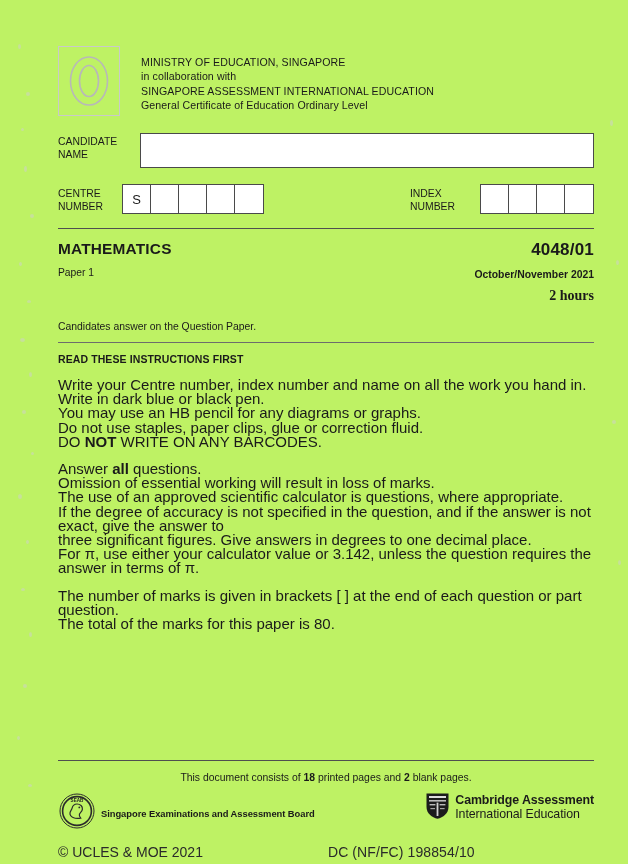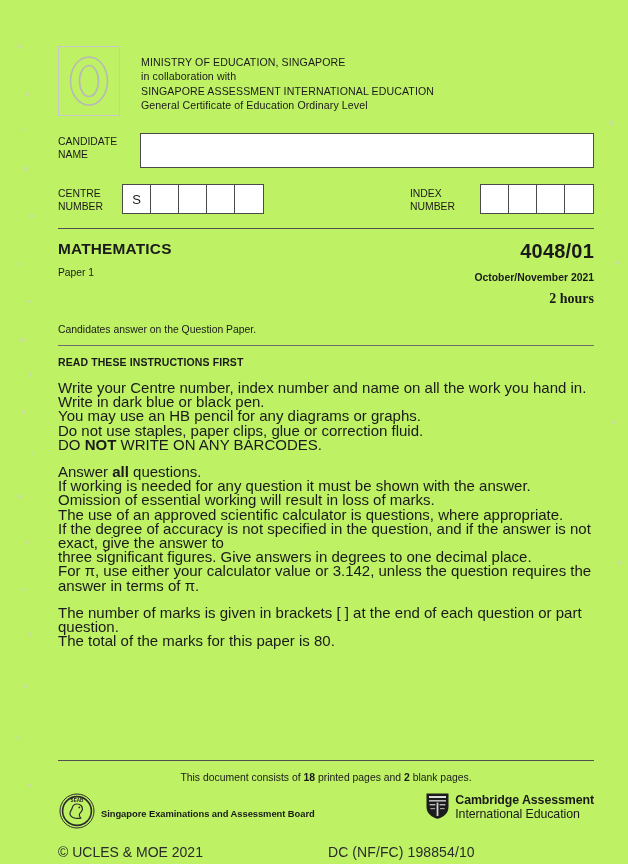--- a/index.html
+++ b/index.html
@@ -134,21 +134,21 @@
     letter-spacing: .2px;
   }
   .paper-no {
     font-size: 10.3px;
     margin-top: 9px;
   }
   .code-col {
     text-align: right;
   }
   .code {
-    font-size: 20px;
+    font-size: 17px;
     font-weight: bold;
     letter-spacing: .2px;
   }
   .session {
     font-size: 10.4px;
     font-weight: bold;
     margin-top: 9px;
   }
   .duration {
     font-size: 14px;
@@ -333,21 +333,20 @@
     <div class="instr">
       <p>Write your Centre number, index number and name on all the work you hand in.</p>
       <p>Write in dark blue or black pen.</p>
       <p>You may use an HB pencil for any diagrams or graphs.</p>
       <p>Do not use staples, paper clips, glue or correction fluid.</p>
       <p><span>DO </span><b>NOT</b><span> WRITE ON ANY BARCODES.</span></p>
     </div>
 
     <div class="instr tight">
       <p><span>Answer </span><b>all</b><span> questions.</span></p>
-      <p>If working is needed for any question it must be shown with the answer.</p>
       <p>Omission of essential working will result in loss of marks.</p>
       <p>The use of an approved scientific calculator is questions, where appropriate.</p>
       <p>If the degree of accuracy is not specified in the question, and if the answer is not exact, give the answer to</p>
       <p>three significant figures. Give answers in degrees to one decimal place.</p>
       <p>For π, use either your calculator value or 3.142, unless the question requires the answer in terms of π.</p>
     </div>
 
     <div class="instr tight">
       <p>The number of marks is given in brackets [  ] at the end of each question or part question.</p>
       <p>The total of the marks for this paper is 80.</p>

